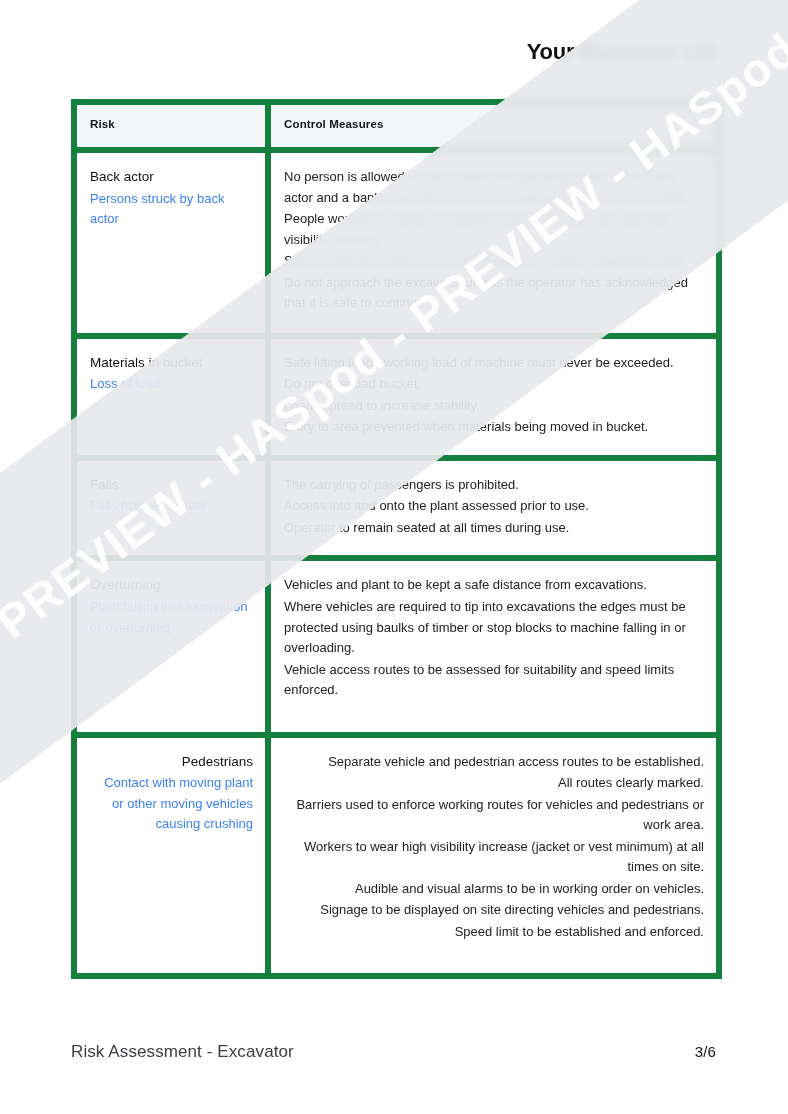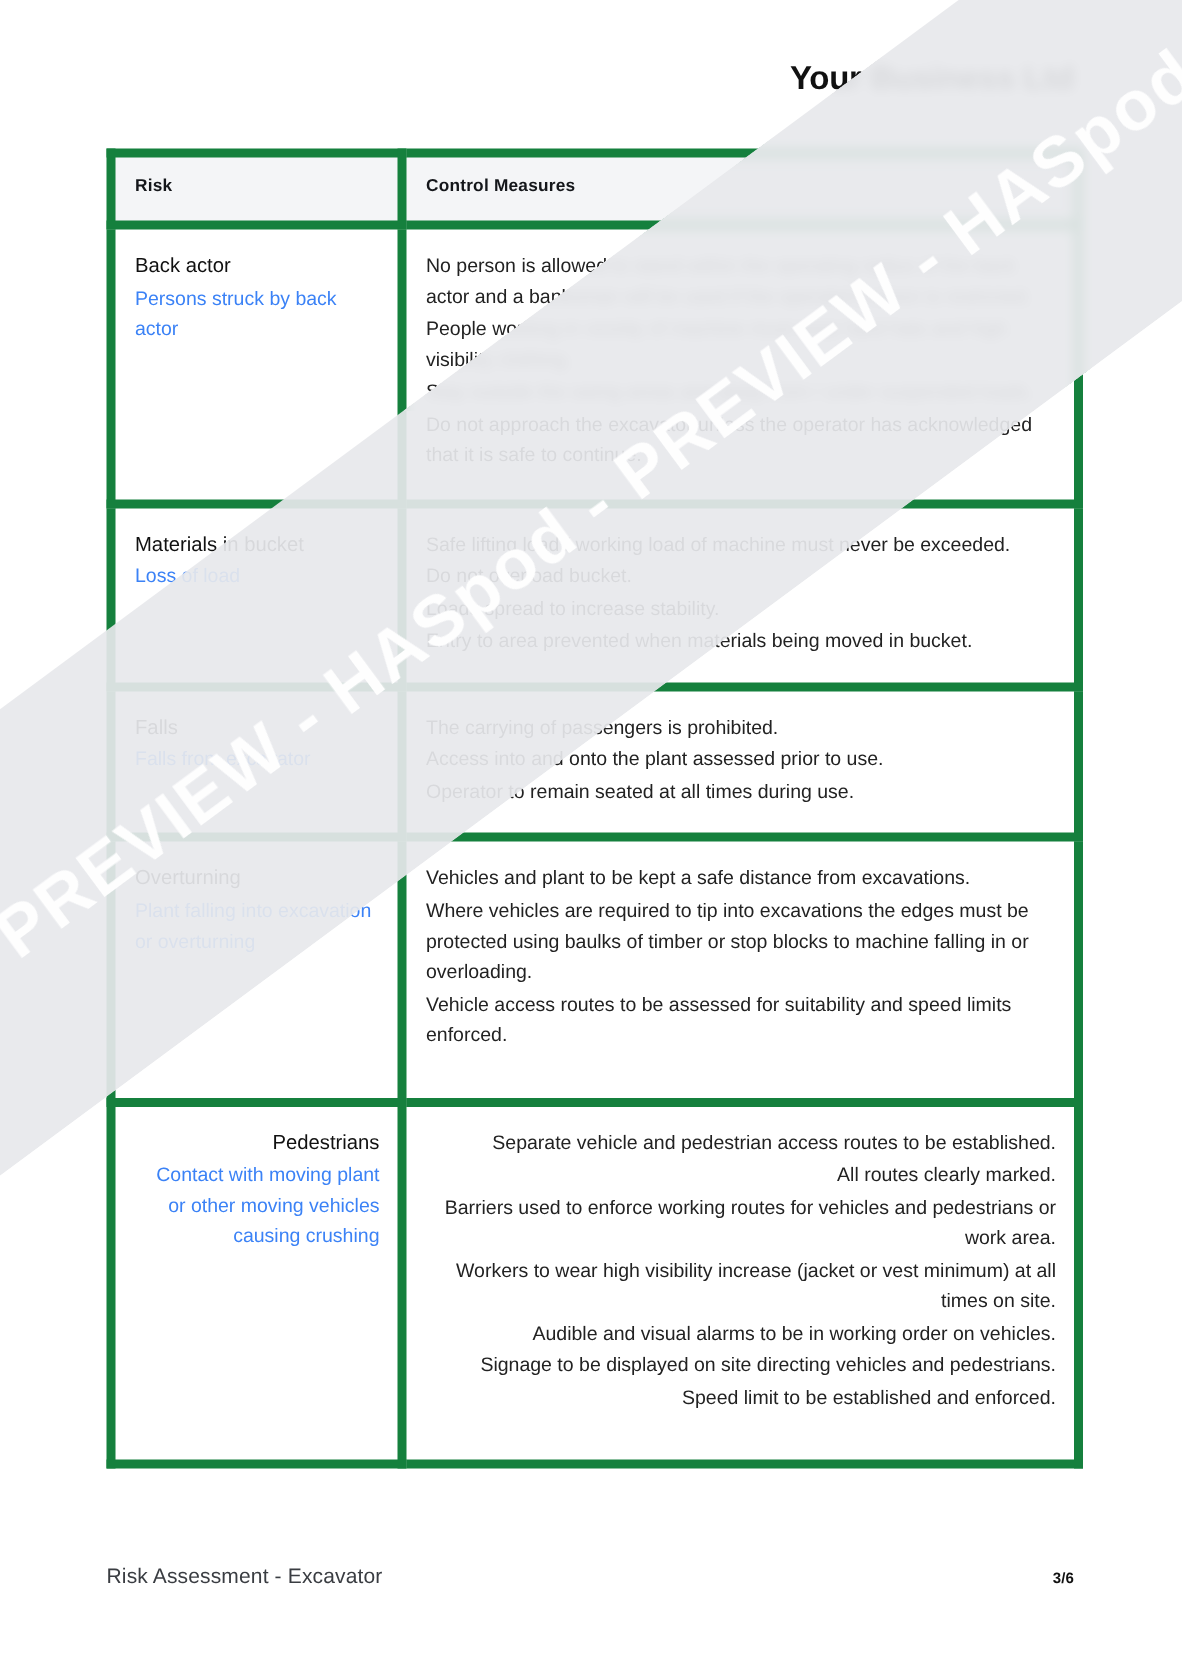--- a/index.html
+++ b/index.html
@@ -114,27 +114,27 @@
   .doc-footer {
     position: absolute;
     left: 71px;
     right: 72px;
     top: 1042px;
     display: flex;
     align-items: baseline;
     justify-content: space-between;
   }
   .footer-title {
-    font-size: 14px;
+    font-size: 17px;
     color: #3a3d42;
     letter-spacing: 0.1px;
   }
   .footer-page {
-    font-size: 10px;
-    font-weight: bold;
+    font-size: 15px;
+    font-weight: normal;
     color: #111111;
     letter-spacing: 0.1px;
   }
 
   
   .watermark-layer {
     position: absolute;
     inset: 0;
     pointer-events: none;
     overflow: hidden;

